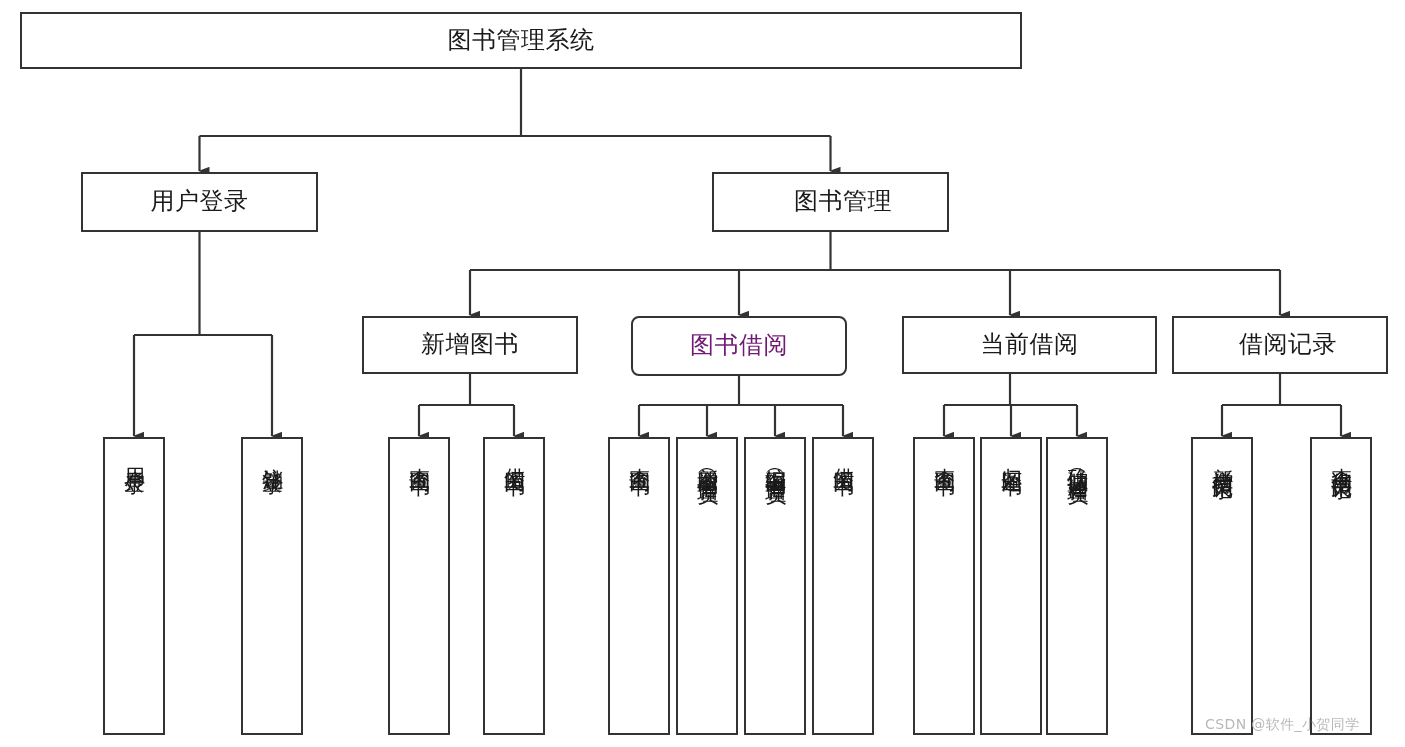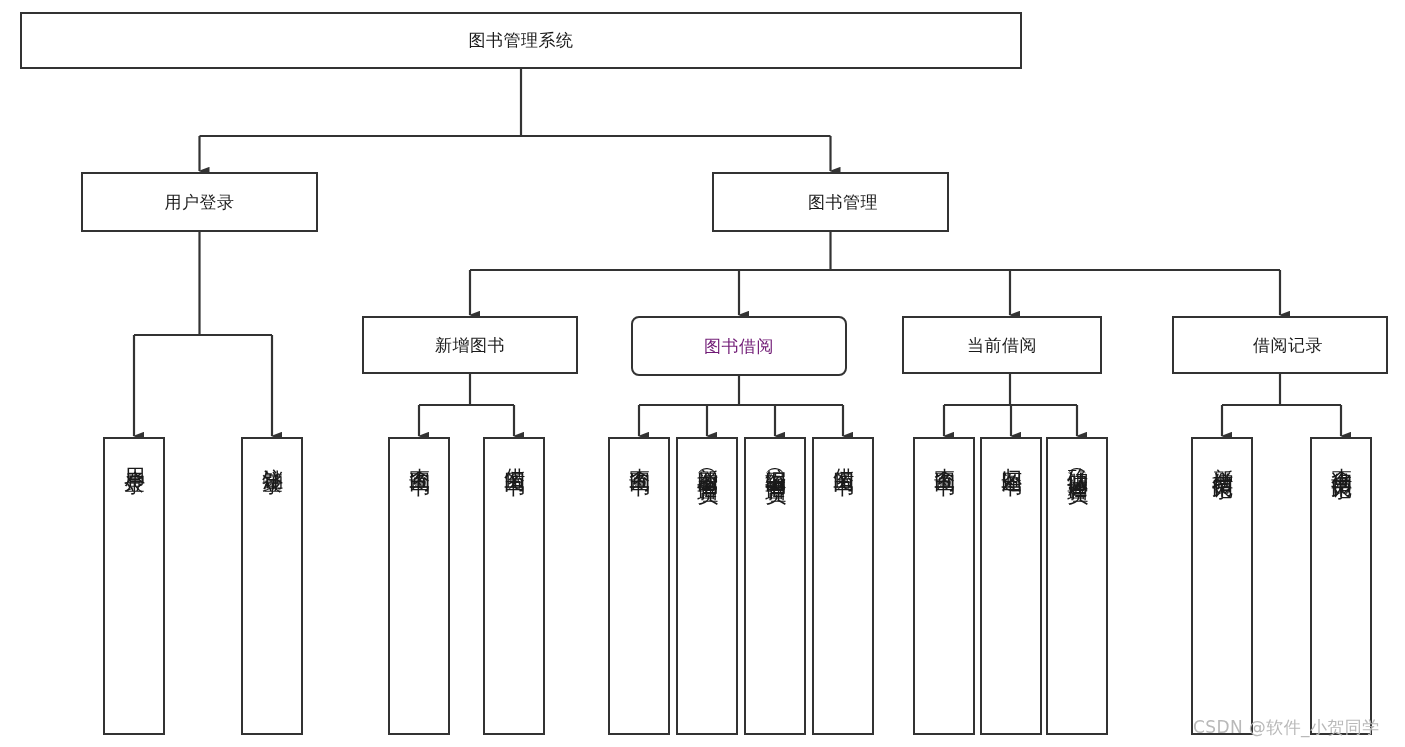--- a/index.html
+++ b/index.html
@@ -35,40 +35,41 @@
     color: #1a1a1a;
   }
   .node .label {
     display: block;
     text-align: center;
     line-height: 1.22;
     letter-spacing: 0.5px;
   }
   .node.horiz .label {
     writing-mode: horizontal-tb;
-    font-size: 17px;
+    font-size: 24px;
   }
   .node.vert {
     align-items: flex-start;
     padding-top: 12px;
   }
   .node.vert .label {
     writing-mode: vertical-rl;
     text-orientation: upright;
     font-size: 21px;
     line-height: 1.02;
     letter-spacing: 2.5px;
     max-height: 100%;
   }
   .watermark {
     position: absolute;
     color: #b9b9b9;
-    font-size: 17px;
+    font-size: 14px;
     white-space: nowrap;
     letter-spacing: 0.4px;
+    margin-left: 12px;
   }
 </style>
 </head>
 <body>
 
 <div id="canvas">
   <svg id="wires" viewBox="0 0 1405 747">
     <defs>
       <marker id="arrowhead" markerWidth="9" markerHeight="11" refX="4.2" refY="10" orient="auto" markerUnits="userSpaceOnUse">
         <polygon points="0,0 8.4,0 4.2,11" fill="#333333"></polygon>
@@ -120,21 +121,21 @@
       </div>
       <div class="node horiz" style="left: 712px; top: 172px; width: 237px; height: 60px; border-color: rgb(51, 51, 51); background: rgb(255, 255, 255); color: rgb(26, 26, 26); padding-left: 25px;">
         <span class="label">图书管理</span>
       </div>
       <div class="node horiz" style="left: 362px; top: 316px; width: 216px; height: 58px; border-color: rgb(51, 51, 51); background: rgb(255, 255, 255); color: rgb(26, 26, 26);">
         <span class="label">新增图书</span>
       </div>
       <div class="node horiz" style="left: 631px; top: 316px; width: 216px; height: 60px; border-color: rgb(51, 51, 51); background: rgb(255, 255, 255); color: #701a75; border-radius: 8px;">
         <span class="label">图书借阅</span>
       </div>
-      <div class="node horiz" style="left: 902px; top: 316px; width: 200px; height: 58px; border-color: rgb(51, 51, 51); background: rgb(255, 255, 255); color: rgb(26, 26, 26);">
+      <div class="node horiz" style="left: 902px; top: 316px; width: 255px; height: 58px; border-color: rgb(51, 51, 51); background: rgb(255, 255, 255); color: rgb(26, 26, 26);">
         <span class="label">当前借阅</span>
       </div>
       <div class="node horiz" style="left: 1172px; top: 316px; width: 216px; height: 58px; border-color: rgb(51, 51, 51); background: rgb(255, 255, 255); color: rgb(26, 26, 26); padding-left: 16px;">
         <span class="label">借阅记录</span>
       </div>
       <div class="node vert" style="left: 103px; top: 437px; width: 62px; height: 298px; border-color: rgb(51, 51, 51); background: rgb(255, 255, 255); color: rgb(26, 26, 26);">
         <span class="label">用户登录</span>
       </div>
       <div class="node vert" style="left: 241px; top: 437px; width: 62px; height: 298px; border-color: rgb(51, 51, 51); background: rgb(255, 255, 255); color: rgb(26, 26, 26);">
         <span class="label">注销登录</span>

